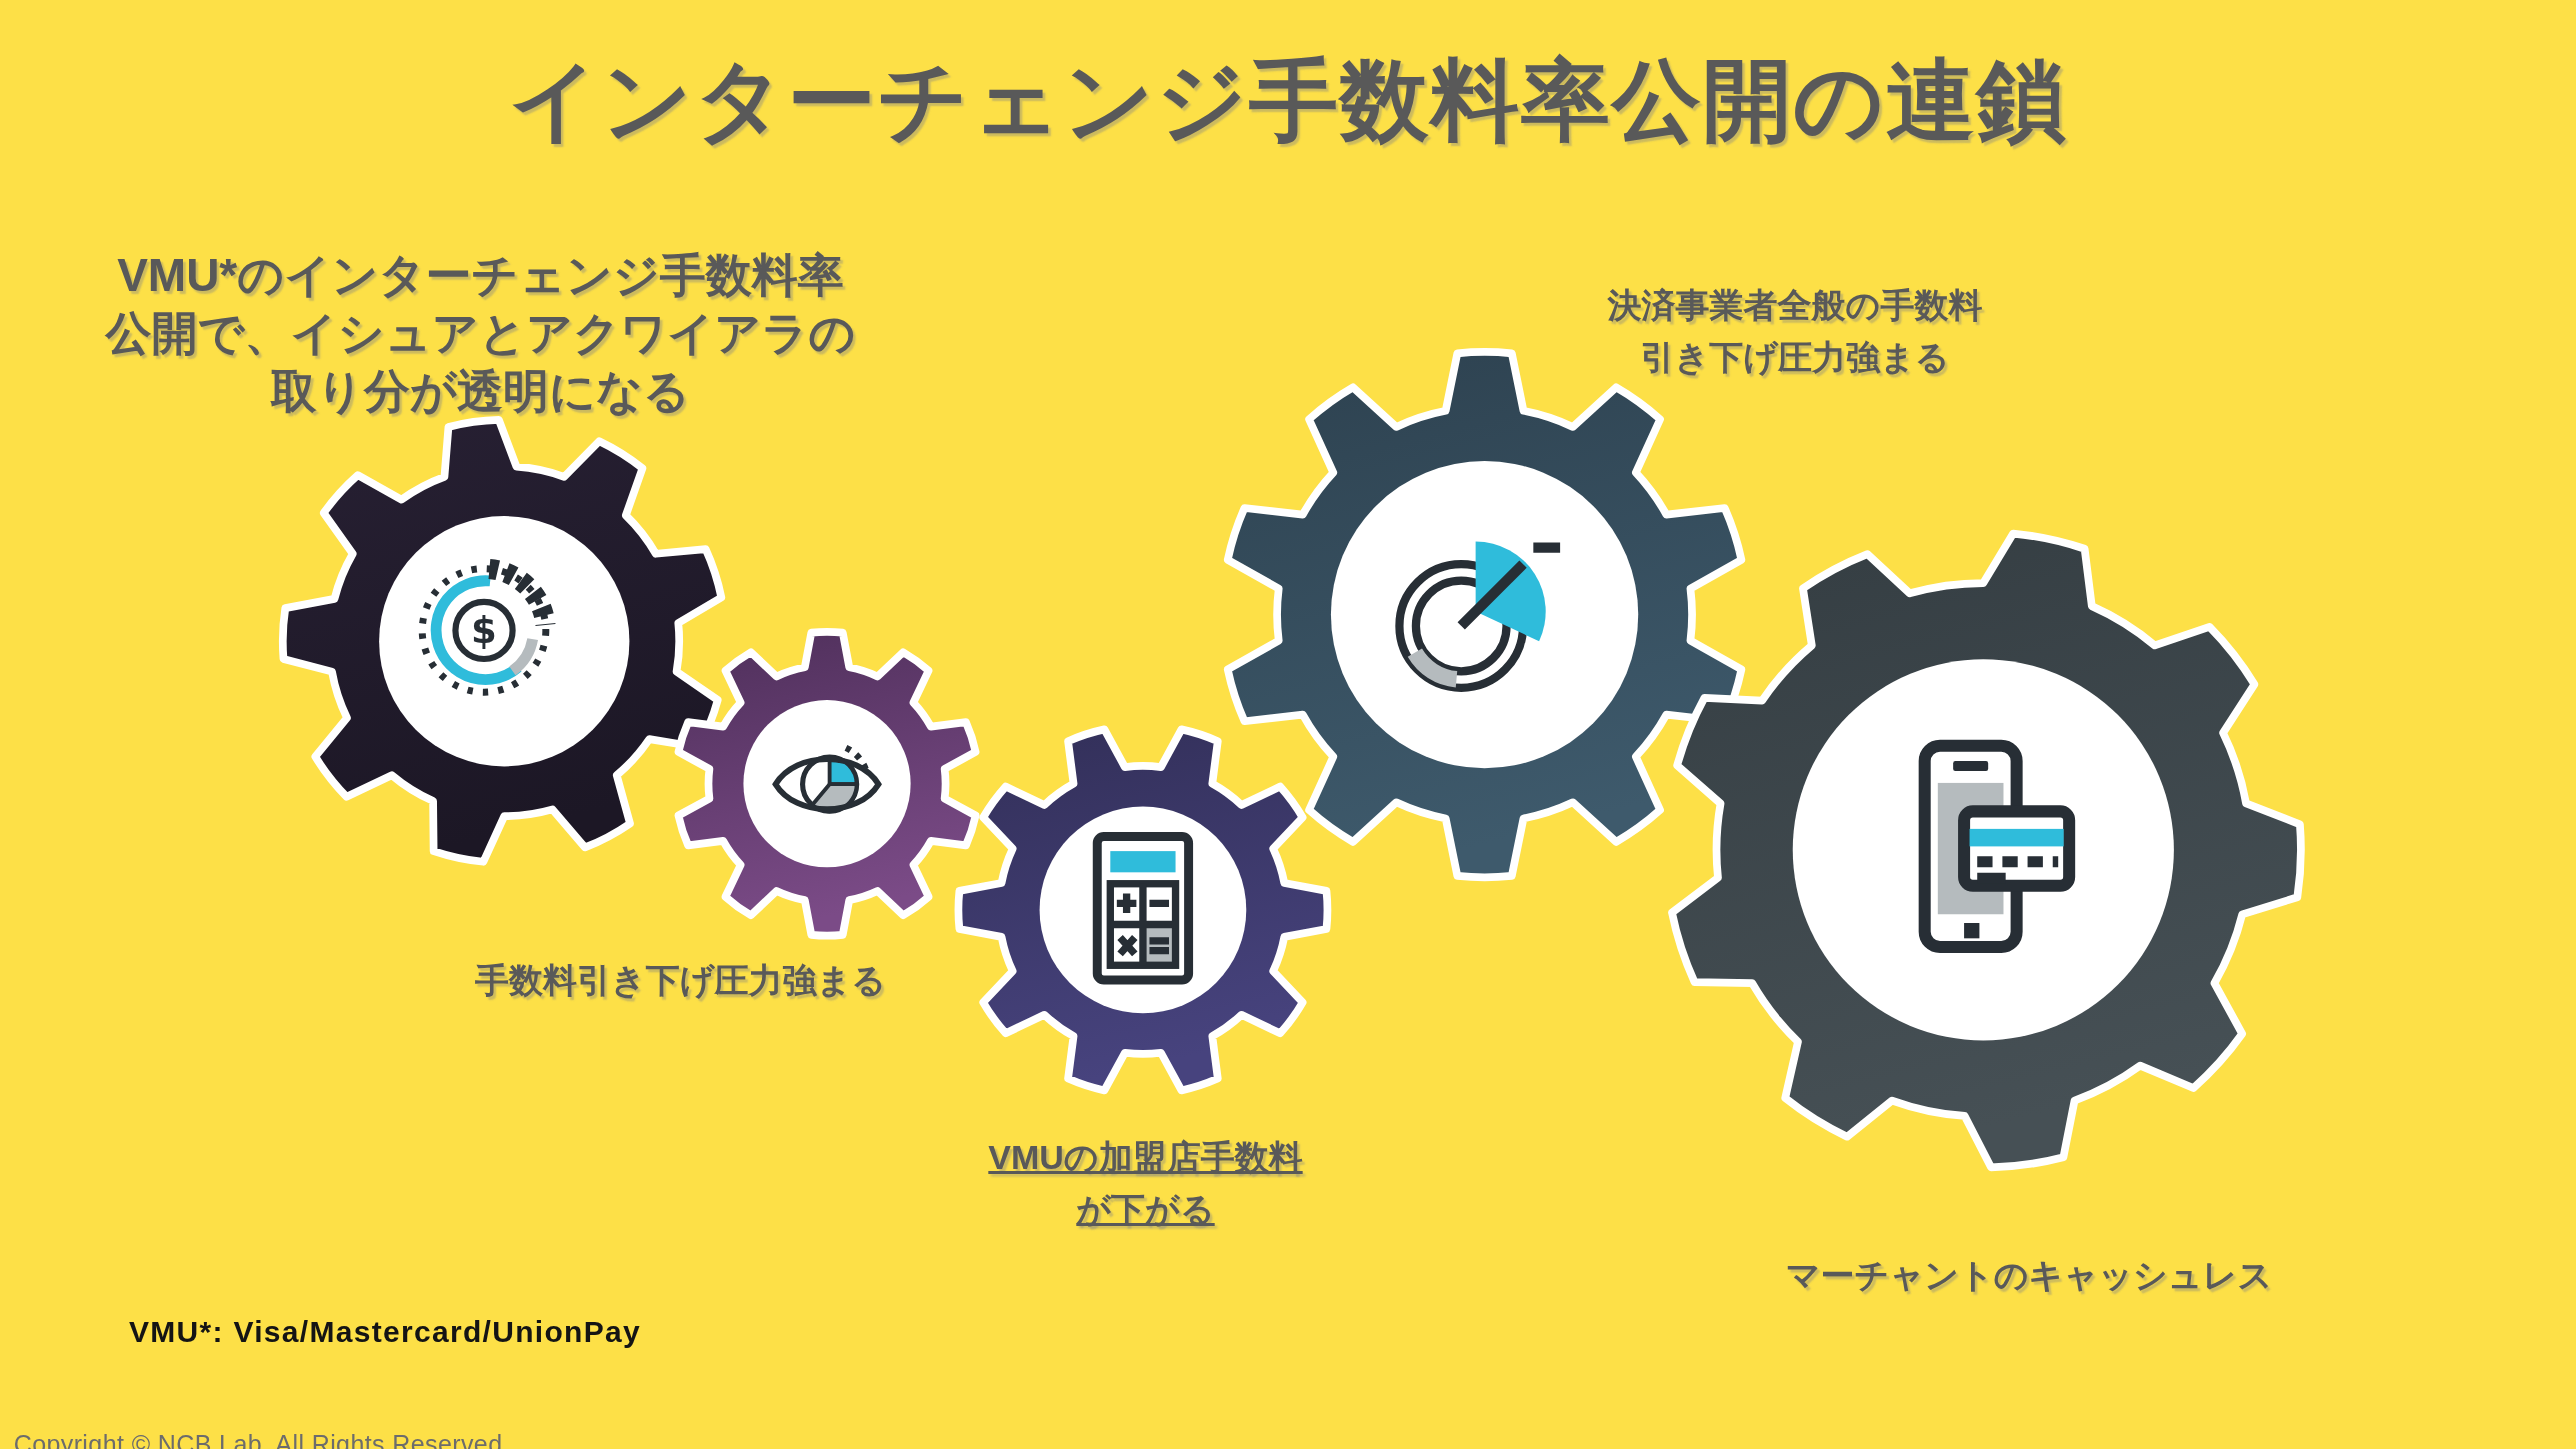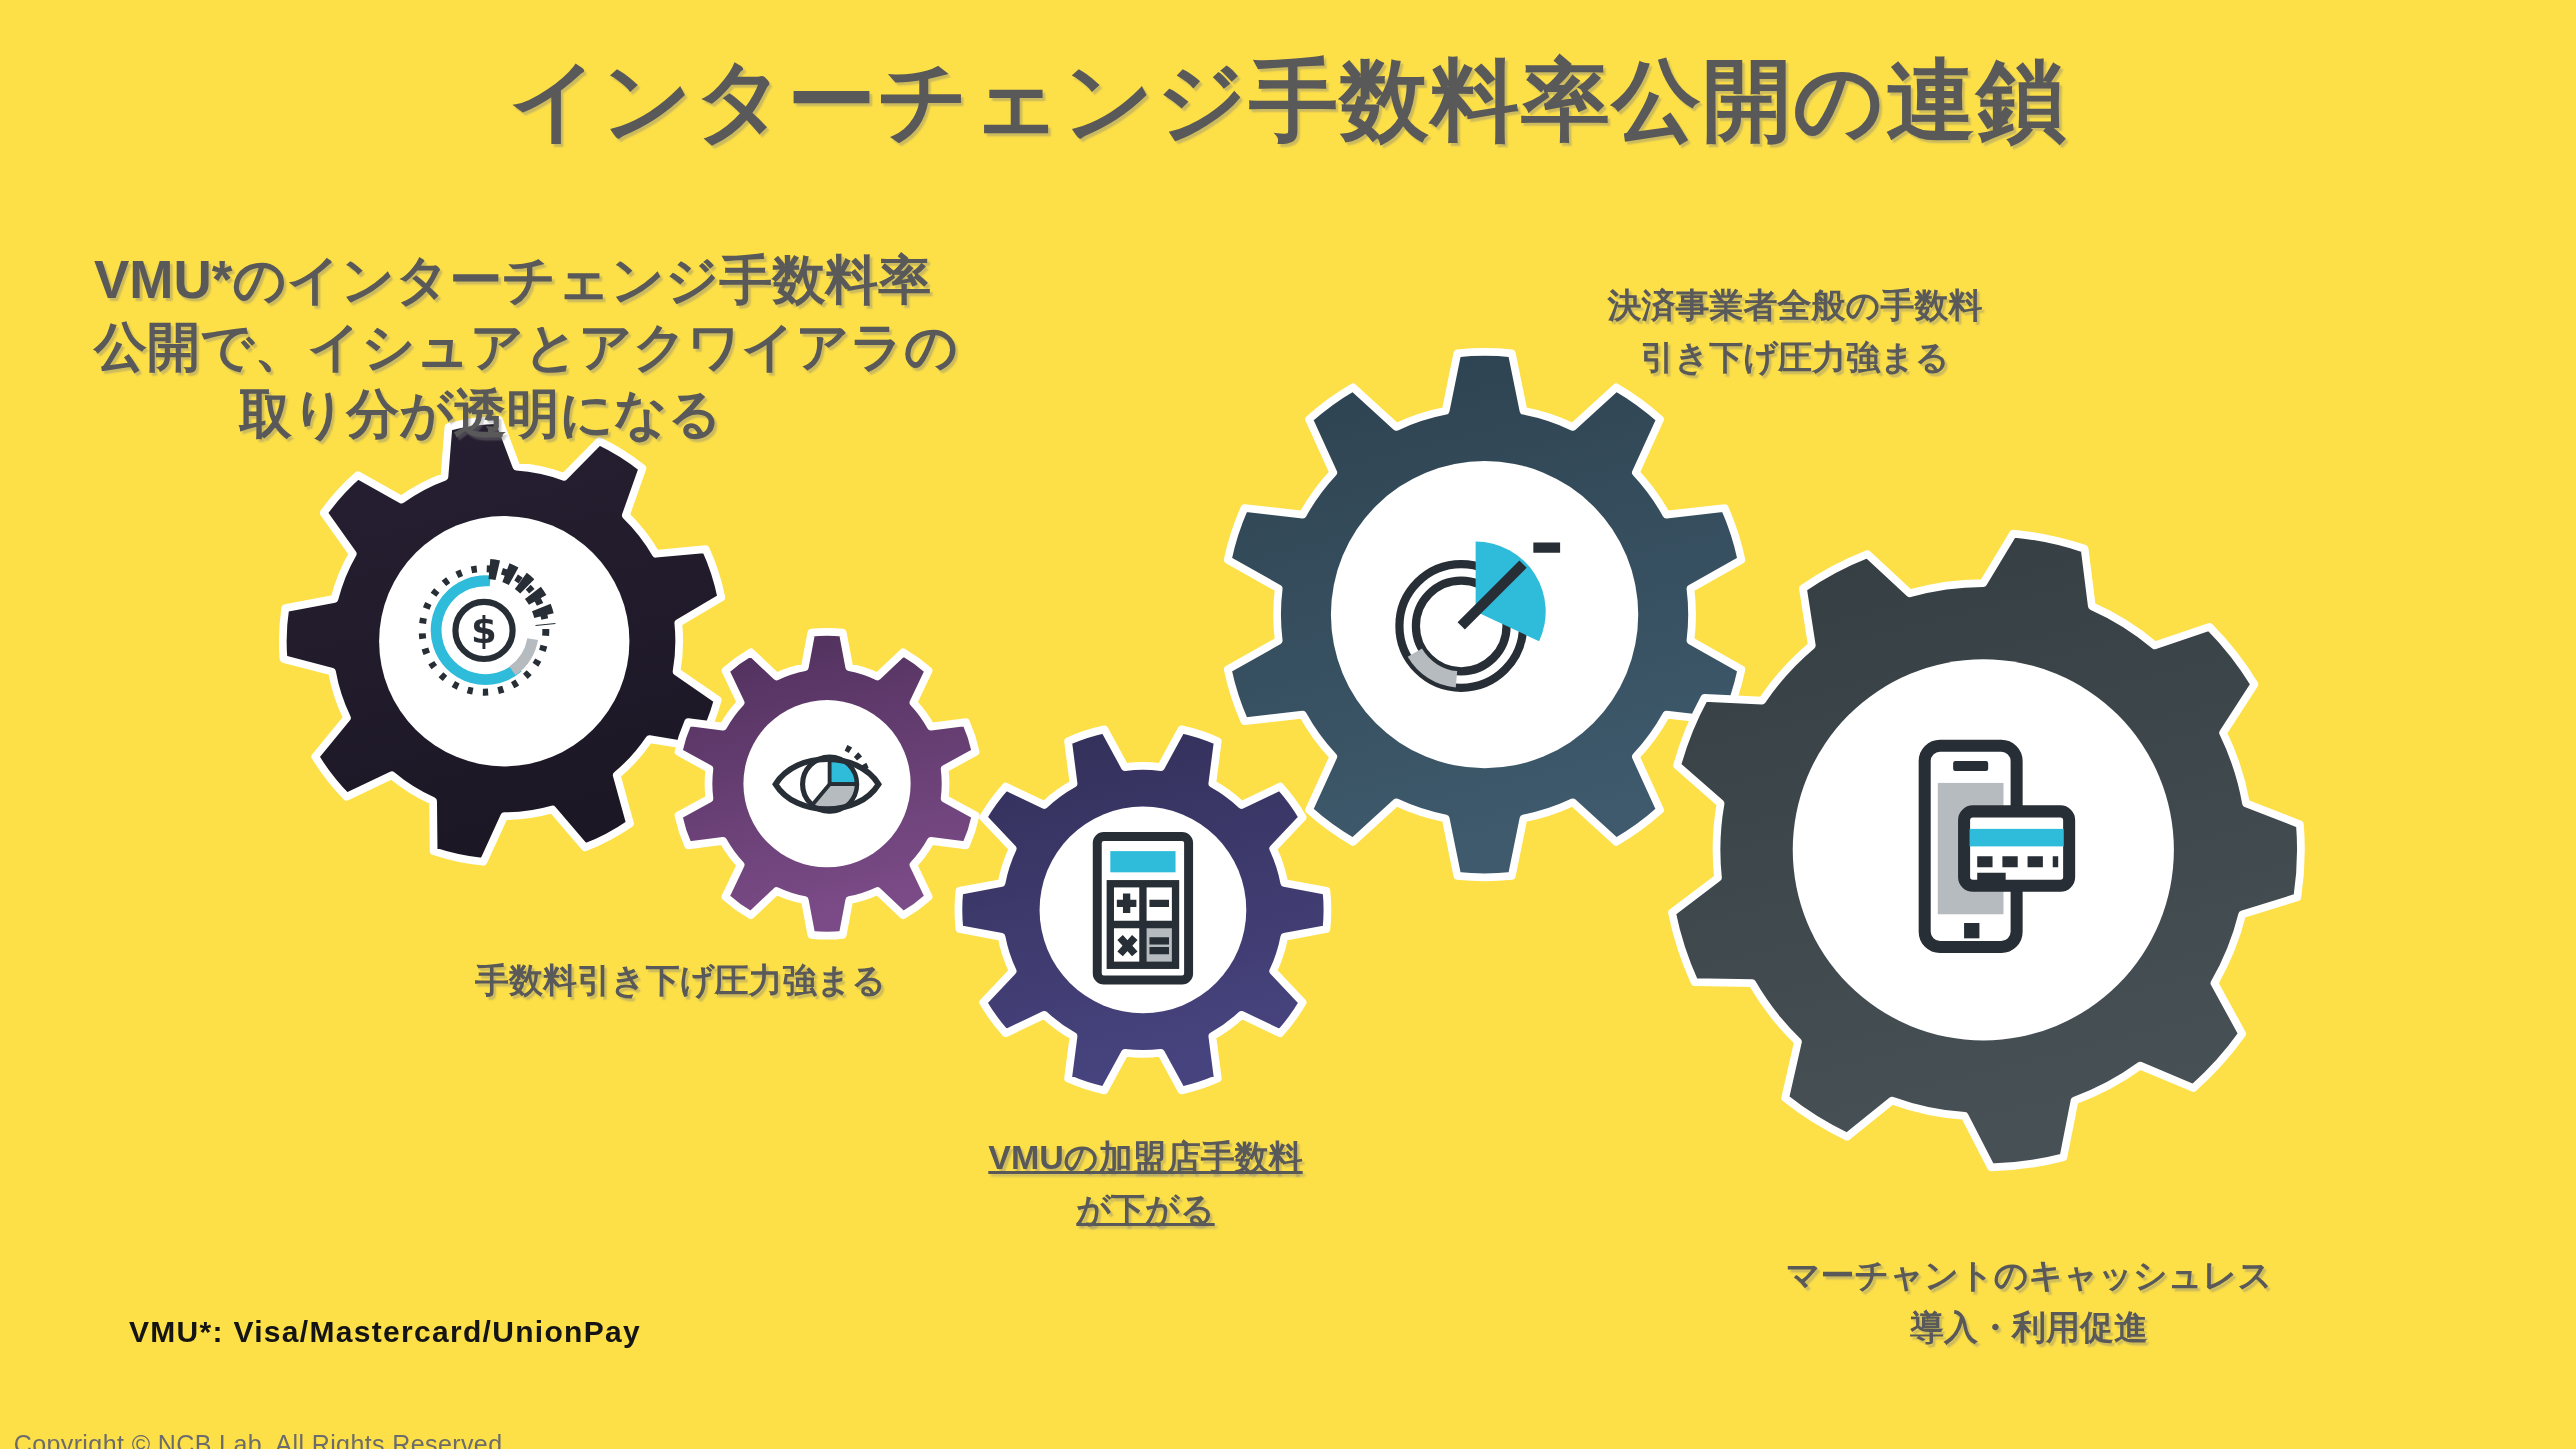--- a/index.html
+++ b/index.html
@@ -9,21 +9,21 @@
   }
   #gear-canvas{position:absolute;left:0;top:0;width:2576px;height:1449px;}
   .jp{
     position:absolute;text-align:center;color:#595959;font-weight:800;
     text-shadow:2.6px 2.6px 1.7px rgba(130,130,130,0.40);
     white-space:nowrap;
   }
   .jp .ln{display:block;}
   .page-title{left:0;top:45px;width:2576px;font-size:89px;line-height:1.25;letter-spacing:1.7px;}
   .label{font-size:34px;line-height:1.52;}
-  .label-1{left:94px;top:247px;width:773px;font-size:53px;line-height:1.26;}
+  .label-1{left:94px;top:247px;width:773px;font-size:46px;line-height:1.26;}
   .label-2{left:1473px;top:280px;width:644px;}
   .label-3{left:337px;top:955px;width:687px;}
   .label-4{left:828px;top:1132px;width:635px;text-decoration:underline;}
   .label-5{left:1660px;top:1250px;width:738px;}
   .footnote{
     position:absolute;left:129px;top:1315px;font-size:30px;font-weight:700;
     color:#141414;letter-spacing:1.3px;white-space:nowrap;
   }
   .copyright{
     position:absolute;left:13.7px;top:1410px;font-size:25px;font-weight:400;
@@ -151,20 +151,19 @@
     <span class="ln">手数料引き下げ圧力強まる</span>
   </div>
 
   <div class="jp label label-4">
     <span class="ln">VMUの加盟店手数料</span>
     <span class="ln">が下がる</span>
   </div>
 
   <div class="jp label label-5">
     <span class="ln">マーチャントのキャッシュレス</span>
-    <span class="ln">導入・利用促進</span>
   </div>
 
   <div class="footnote">VMU*: Visa/Mastercard/UnionPay</div>
   <div class="copyright">Copyright © NCB Lab. All Rights Reserved</div>
 
 </div>
 
 
 </body></html>

